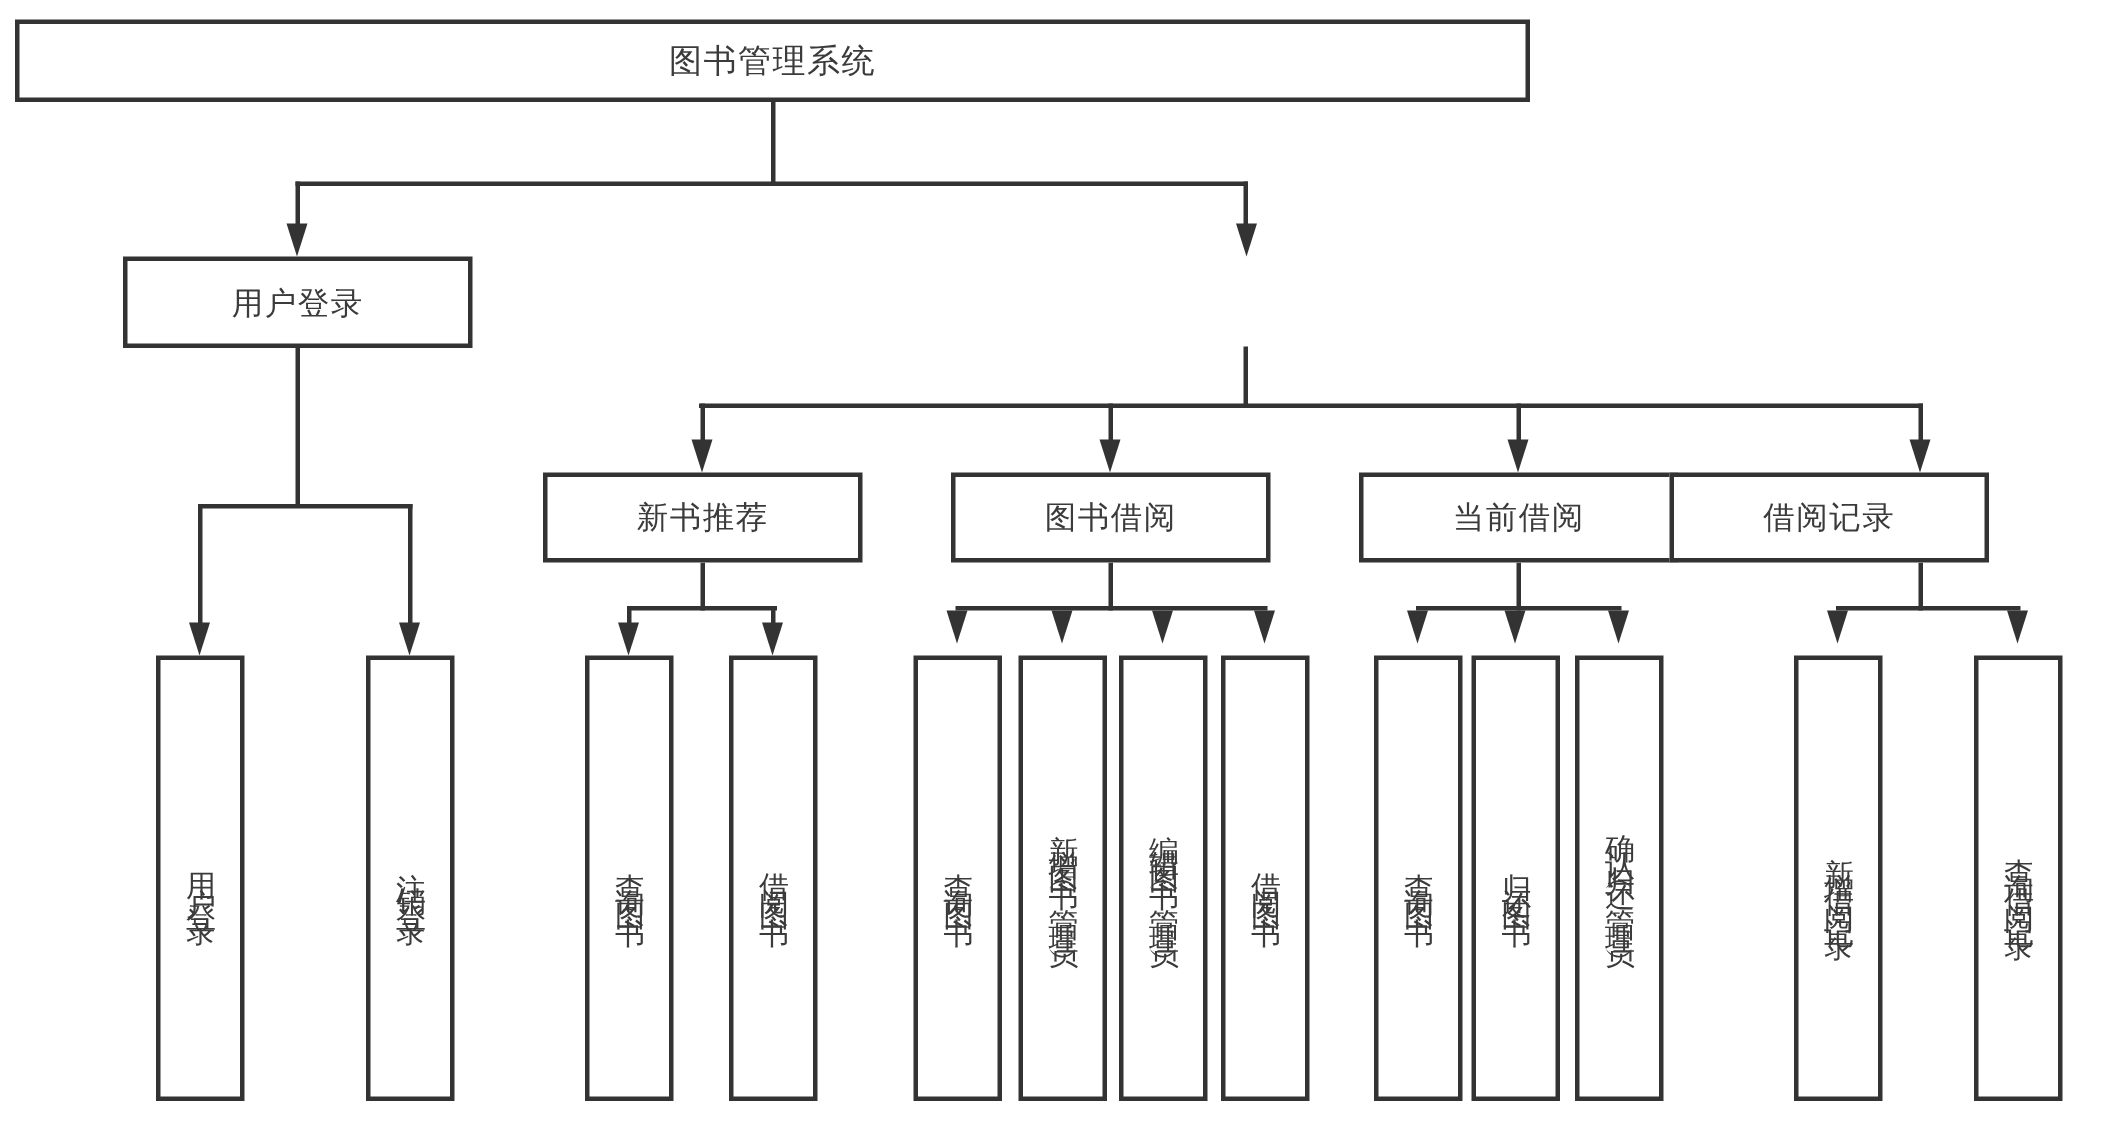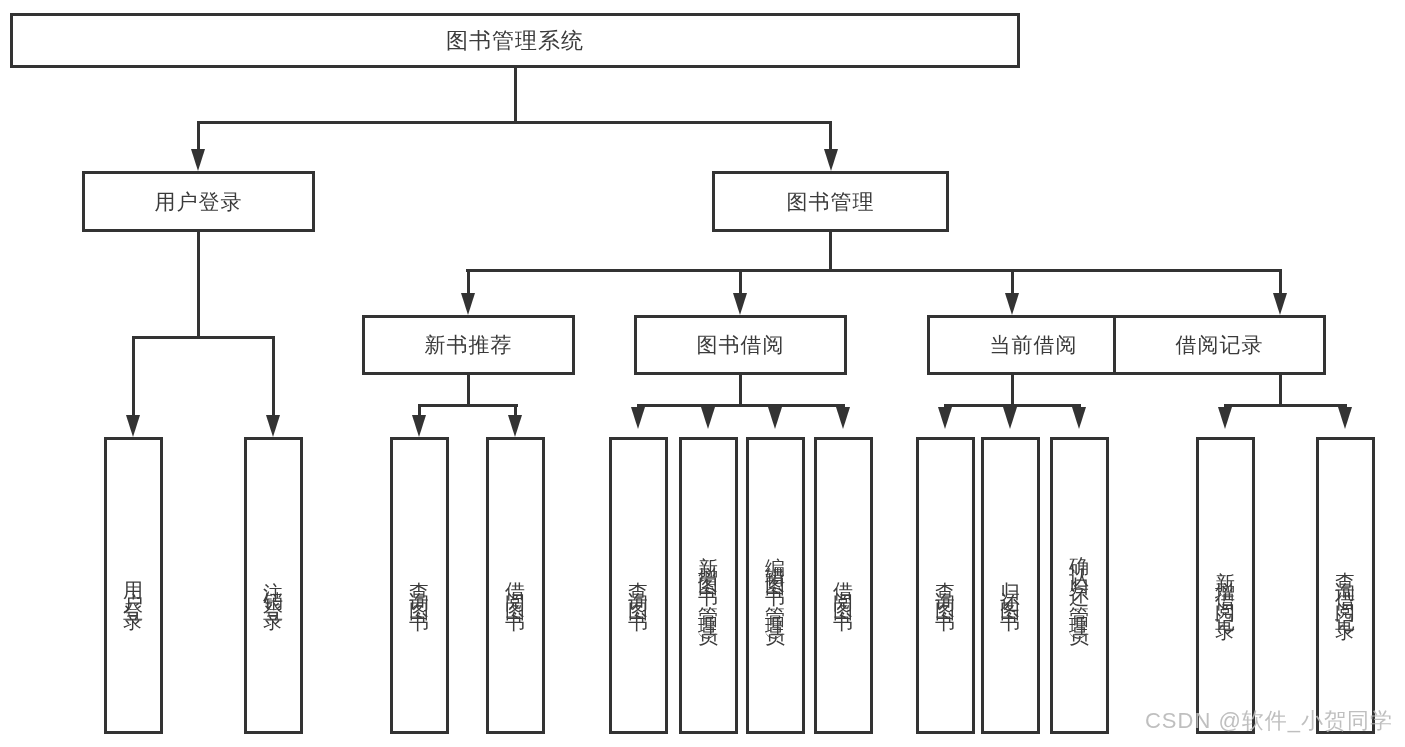--- a/index.html
+++ b/index.html
@@ -27,21 +27,21 @@
   }
   
   .n-root{left:10px;top:13px;width:1010px;height:55px;font-size:22px;}
   
   .n-login{left:82px;top:171px;width:233px;height:61px;}
   .n-mgmt{left:712px;top:171px;width:237px;height:61px;}
   
   .n-l3{top:315px;width:213px;height:60px;}
   .n-rec{left:362px;}
   .n-borrow{left:634px;}
-  .n-current{left:927px;}
+  .n-current{left:906px;}
   .n-records{left:1113px;}
   
   .leaf{top:437px;width:59px;height:297px;}
   .lf-a1{left:104px;} .lf-a2{left:244px;}
   .lf-b1{left:390px;} .lf-b2{left:486px;}
   .lf-c1{left:609px;} .lf-c2{left:679px;} .lf-c3{left:746px;} .lf-c4{left:814px;}
   .lf-d1{left:916px;} .lf-d2{left:981px;} .lf-d3{left:1050px;}
   .lf-e1{left:1196px;} .lf-e2{left:1316px;}
   
   .watermark{
@@ -105,23 +105,20 @@
   <div class="ar" style="left:1218px;top:407px;"></div>
   <div class="ar" style="left:1338px;top:407px;"></div>
 
   <div class="box hbox n-root">
     <span>图书管理系统</span>
   </div>
 
   <div class="box hbox n-login">
     <span>用户登录</span>
   </div>
-  <div class="box hbox n-mgmt">
-    <span>图书管理</span>
-  </div>
 
   <div class="box hbox n-l3 n-borrow">
     <span>图书借阅</span>
   </div>
   <div class="box hbox n-l3 n-rec">
     <span>新书推荐</span>
   </div>
   <div class="box hbox n-l3 n-current">
     <span>当前借阅</span>
   </div>
@@ -166,15 +163,14 @@
     <span>确认归还（管理员）</span>
   </div>
 
   <div class="box vbox leaf lf-e1">
     <span>新增借阅记录</span>
   </div>
   <div class="box vbox leaf lf-e2">
     <span>查询借阅记录</span>
   </div>
 
-  <div class="watermark">CSDN @软件_小贺同学</div>
 
 </div>
 
 </body></html>

